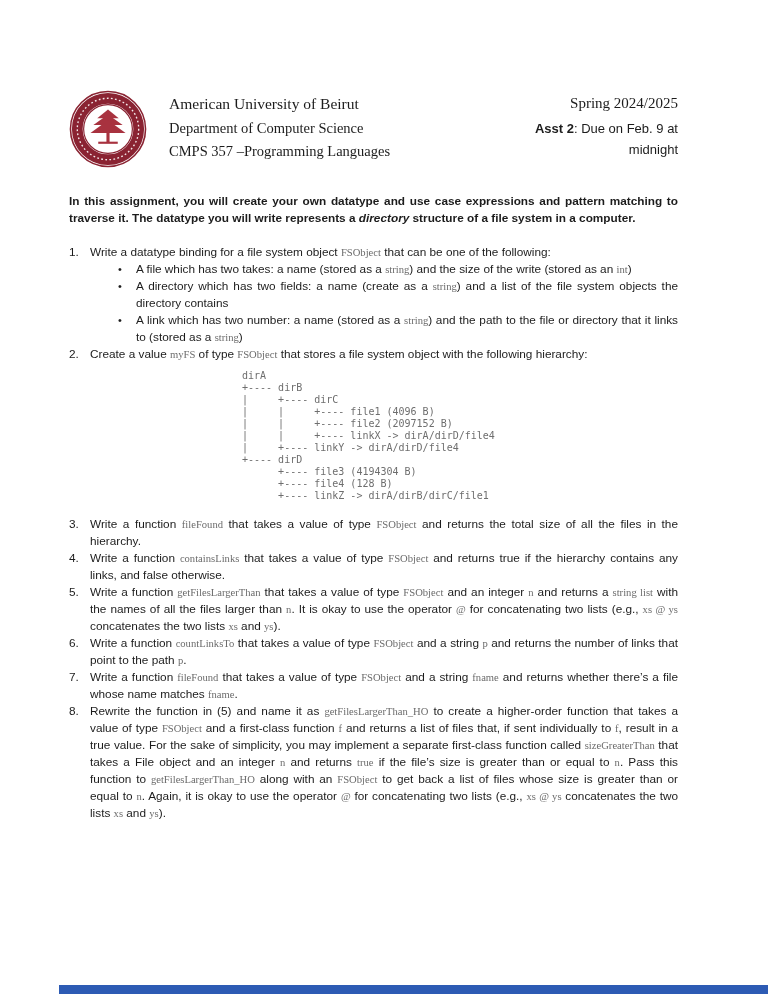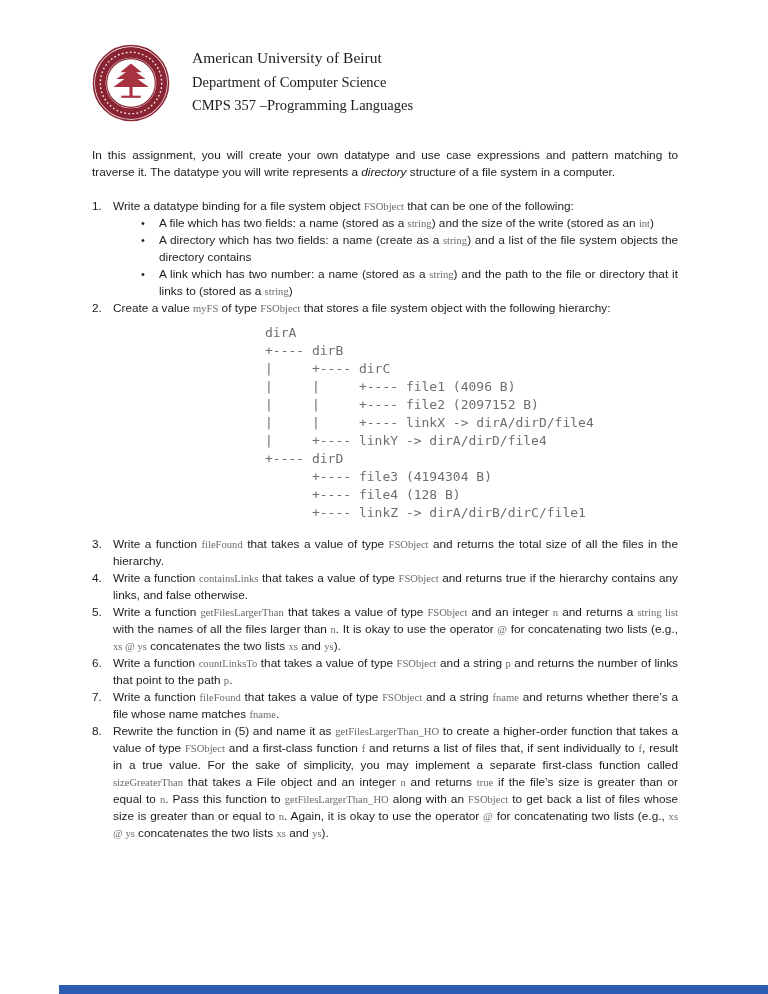--- a/index.html
+++ b/index.html
@@ -5,35 +5,35 @@
   * { box-sizing: border-box; }
   html, body { margin: 0; padding: 0; }
   body {
     width: 768px; height: 994px;
     background: #ffffff;
     font-family: "Liberation Sans", sans-serif;
     color: #1c1c1c;
     position: relative;
     overflow: hidden;
   }
-  .page { position: absolute; inset: 0; padding: 44px 90px 0 92px; }
+  .page { position: absolute; inset: 0; padding: 44px 90px 0 69px; margin-top: 46px; }
 
   
   .header { display: flex; align-items: flex-start; }
   .logo { width: 78px; height: 78px; flex: 0 0 auto; margin-right: 22px; }
   .header-left { font-family: "Liberation Serif", serif; padding-top: 5px; }
   .university { font-size: 15.5px; margin-bottom: 7px; }
   .dept, .course { font-size: 14.5px; margin-bottom: 6px; }
   .header-right { margin-left: auto; text-align: right; padding-top: 5px; }
   .term { font-family: "Liberation Serif", serif; font-size: 15px; margin-bottom: 7px; }
   .asst { font-size: 13px; width: 178px; line-height: 1.6; }
 
   
   .body-text { margin-top: 25px; font-size: 11.8px; line-height: 17px; }
-  .intro { text-align: justify; margin-bottom: 17px; }
+  .intro { text-align: justify; margin-bottom: 17px; font-weight: bold; }
 
   .seg-i { font-style: italic; }
   .seg-b { font-weight: 700; }
   .seg-code {
     font-family: Liberation Serif, serif;
     font-size: 10.6px;
     color: #6b6b6b;
   }
 
   
@@ -42,22 +42,22 @@
   .li-body { flex: 1; text-align: justify; }
 
   
   .bullet { display: flex; }
   .bullet-marker { flex: 0 0 auto; padding-left: 28px; width: 46px; font-size: 11px; }
   .bullet-text { flex: 1; text-align: justify; }
 
   
   .tree {
     font-family: "DejaVu Sans Mono", monospace;
-    font-size: 13px;
-    line-height: 18px;
+    font-size: 10px;
+    line-height: 12px;
     color: #6e6e6e;
     margin: 7px 0 14px 152px;
     white-space: pre;
   }
 
   
   .bottom-bar { position: absolute; left: 0; bottom: 0; width: 768px; height: 9px; background: #ffffff; }
   .bottom-bar-blue { position: absolute; left: 59px; right: 0; top: 0; bottom: 0; background: #2d5bb4; }
 </style>
 </head>
@@ -79,34 +79,38 @@
           <path d="M40 31 L58 44 L22 44 Z"></path>
           <rect x="30" y="53" width="20" height="2.2"></rect>
         </g>
       </svg>
     </div>
     <div class="header-left">
       <div class="university">American University of Beirut</div>
       <div class="dept">Department of Computer Science</div>
       <div class="course">CMPS 357 –Programming Languages</div>
     </div>
+    <div class="header-right">
+      <div class="term">Spring 2024/2025</div>
+      <div class="asst"><span class="seg-b">Asst 2</span><span>:  Due on Feb. 9 at midnight</span></div>
+    </div>
   </div>
 
   <div class="body-text">
 
     <div class="intro"><span>In this assignment, you will create your own datatype and use case expressions and pattern matching to traverse it. The datatype you will write represents a </span><span class="seg-i">directory</span><span> structure of a file system in a computer.</span></div>
 
     <div class="li">
       <div class="num">1.</div>
       <div class="li-body">
         <div><span>Write a datatype binding for a file system object </span><span class="seg-code">FSObject</span><span> that can be one of the following:</span></div>
         <div class="bullets">
           <div class="bullet">
             <div class="bullet-marker">•</div>
-            <div class="bullet-text"><span>A file which has two fields: a name (stored as a </span><span class="seg-code">string</span><span>) and the size of the write (stored as an </span><span class="seg-code">int</span><span>)</span></div>
+            <div class="bullet-text"><span>A file which has two takes: a name (stored as a </span><span class="seg-code">string</span><span>) and the size of the write (stored as an </span><span class="seg-code">int</span><span>)</span></div>
           </div>
           <div class="bullet">
             <div class="bullet-marker">•</div>
             <div class="bullet-text"><span>A directory which has two fields: a name (create as a </span><span class="seg-code">string</span><span>) and a list of the file system objects the directory contains</span></div>
           </div>
           <div class="bullet">
             <div class="bullet-marker">•</div>
             <div class="bullet-text"><span>A link which has two number: a name (stored as a </span><span class="seg-code">string</span><span>) and the path to the file or directory that it links to (stored as a </span><span class="seg-code">string</span><span>)</span></div>
           </div>
         </div>

